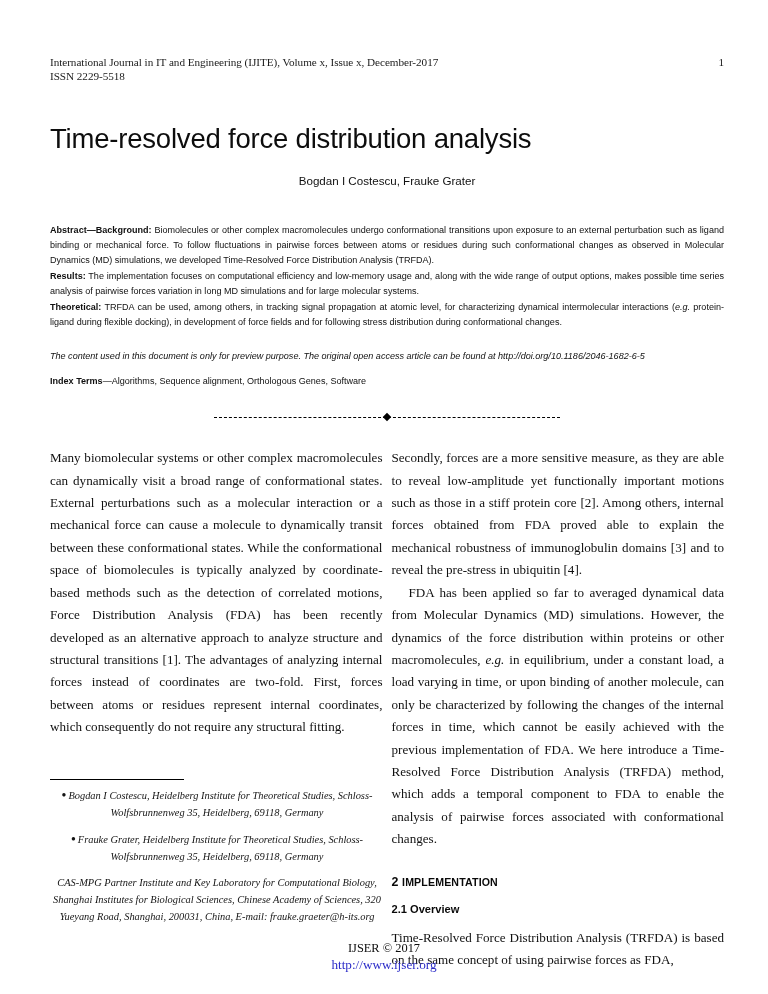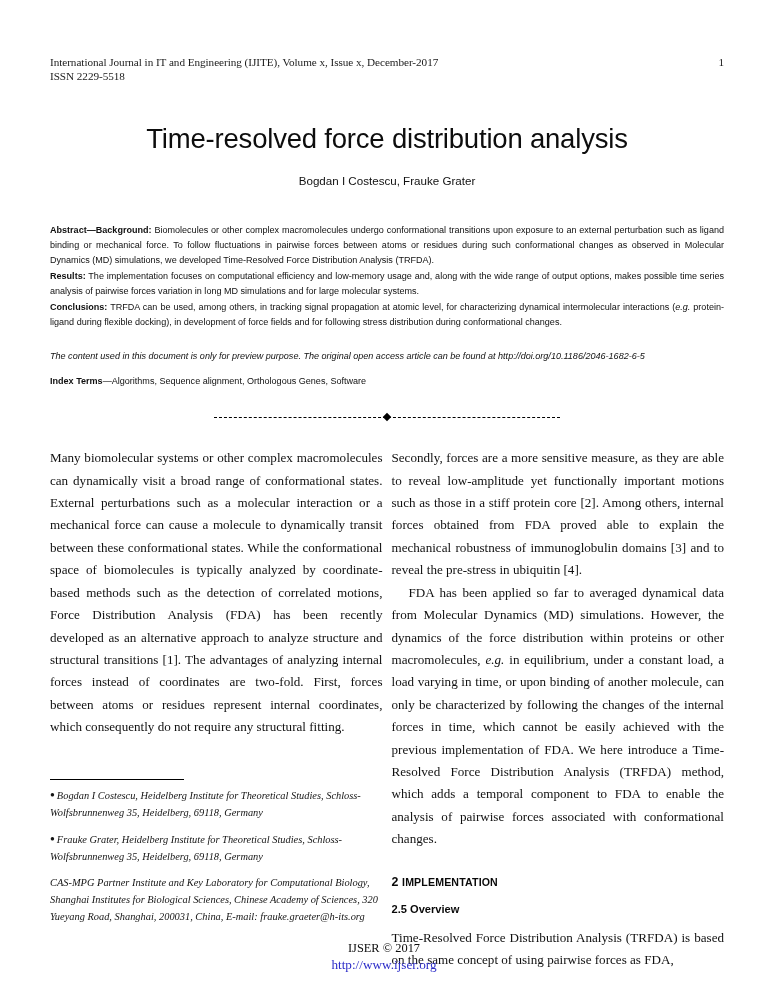--- a/index.html
+++ b/index.html
@@ -39,21 +39,21 @@
   .runhead .pageno {
     position: absolute;
     right: 0;
     top: 0;
     font-size: 11.2px;
   }
 
   
   .title {
     margin-top: 40px;
-    text-align: center;
+    text-align: left;
     font-family: "Liberation Sans", sans-serif;
     font-size: 27.5px;
     font-weight: 400;
     line-height: 32px;
     color: #0d0d0d;
     letter-spacing: -0.2px;
   }
   .authors {
     text-align: center;
     font-family: "Liberation Sans", sans-serif;
@@ -157,20 +157,21 @@
     hyphens: none;
   }
   p.body i { font-style: italic; }
 
   
   .footnotes {
     position: absolute;
     left: 0;
     bottom: 0;
     width: 334px;
+    text-align: center;
   }
   .fn-rule {
     width: 134px;
     height: 0;
     border-top: 1.1px solid #000;
     margin-bottom: 7px;
   }
   .fn {
     font-family: "Liberation Serif", serif;
     font-style: italic;
@@ -217,21 +218,21 @@
     <span class="issn-line">ISSN 2229-5518</span>
     <span class="pageno">1</span>
   </div>
 
   <h1 class="title">Time-resolved force distribution analysis</h1>
   <div class="authors">Bogdan I Costescu, Frauke Grater</div>
 
   <div class="abstract">
     <p><b>Abstract—</b><b>Background:</b><span> Biomolecules or other complex macromolecules undergo conformational transitions upon exposure to an external perturbation such as ligand binding or mechanical force. To follow fluctuations in pairwise forces between atoms or residues during such conformational changes as observed in Molecular Dynamics (MD) simulations, we developed Time-Resolved Force Distribution Analysis (TRFDA).</span></p>
     <p><b>Results:</b><span> The implementation focuses on computational efficiency and low-memory usage and, along with the wide range of output options, makes possible time series analysis of pairwise forces variation in long MD simulations and for large molecular systems.</span></p>
-    <p><b>Conclusions:</b><span> TRFDA can be used, among others, in tracking signal propagation at atomic level, for characterizing dynamical intermolecular interactions (</span><i>e.g.</i><span> protein-ligand during flexible docking), in development of force fields and for following stress distribution during conformational changes.</span></p>
+    <p><b>Theoretical:</b><span> TRFDA can be used, among others, in tracking signal propagation at atomic level, for characterizing dynamical intermolecular interactions (</span><i>e.g.</i><span> protein-ligand during flexible docking), in development of force fields and for following stress distribution during conformational changes.</span></p>
     <span class="abs-note">The content used in this document is only for preview purpose.  The original open access article can be found at http://doi.org/10.1186/2046-1682-6-5</span>
     <span class="index-terms"><b>Index Terms</b><span>—Algorithms, Sequence alignment, Orthologous Genes, Software</span></span>
   </div>
 
   <div class="divider">
     <div class="dashes"></div>
     <div class="diamond"></div>
   </div>
 
   <div class="columns">
@@ -245,21 +246,21 @@
         <p class="fn"><span class="bullet">●</span><span>Frauke Grater, Heidelberg Institute for Theoretical Studies, Schloss-Wolfsbrunnenweg 35, Heidelberg, 69118, Germany</span></p>
         <p class="fn"><span>CAS-MPG Partner Institute and Key Laboratory for Computational Biology, Shanghai Institutes for Biological Sciences, Chinese Academy of Sciences, 320 Yueyang Road, Shanghai, 200031, China, E-mail: frauke.graeter@h-its.org</span></p>
       </div>
     </div>
 
     <div class="col col-right">
       <p class="body" style="margin: 0px;">Secondly, forces are a more sensitive measure, as they are able to reveal low-amplitude yet functionally important motions such as those in a stiff protein core [2]. Among others, internal forces obtained from FDA proved able to explain the mechanical robustness of immunoglobulin domains [3] and to reveal the pre-stress in ubiquitin [4].</p>
       <p class="body" style="text-indent:17px"><span>FDA has been applied so far to averaged dynamical data from Molecular Dynamics (MD) simulations. However, the dynamics of the force distribution within proteins or other macromolecules, </span><i>e.g.</i><span> in equilibrium, under a constant load, a load varying in time, or upon binding of another molecule, can only be characterized by following the changes of the internal forces in time, which cannot be easily achieved with the previous implementation of FDA. We here introduce a Time-Resolved Force Distribution Analysis (TRFDA) method, which adds a temporal component to FDA to enable the analysis of pairwise forces associated with conformational changes.</span></p>
 
       <h2 class="sec" style="margin-top:24px"><span class="num">2</span> <span class="caps">Implementation</span></h2>
-      <h3 class="subsec">2.5 Overview</h3>
+      <h3 class="subsec">2.1 Overview</h3>
       <p class="body">Time-Resolved Force Distribution Analysis (TRFDA) is based on the same concept of using pairwise forces as FDA,</p>
     </div>
 
   </div>
 
   <div class="footer">
     <div class="copy">IJSER © 2017</div>
     <div class="url">http://www.ijser.org</div>
   </div>
 

